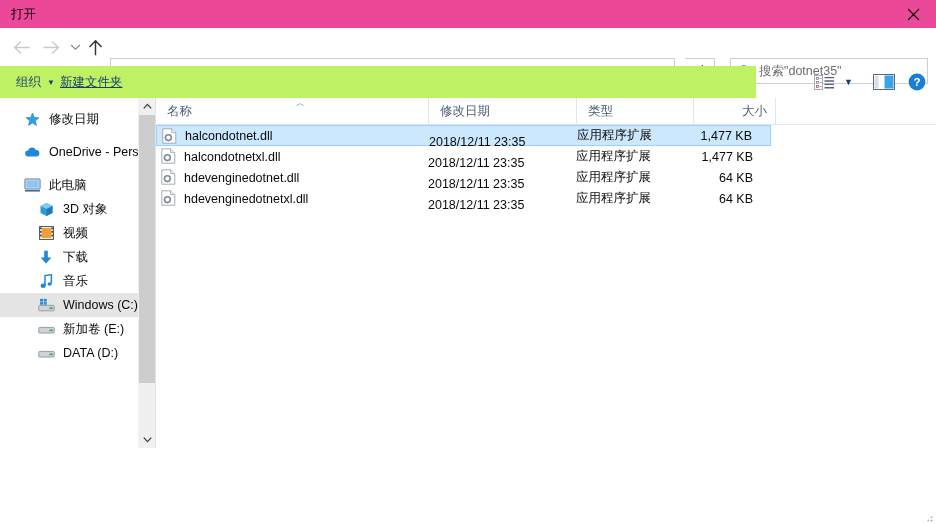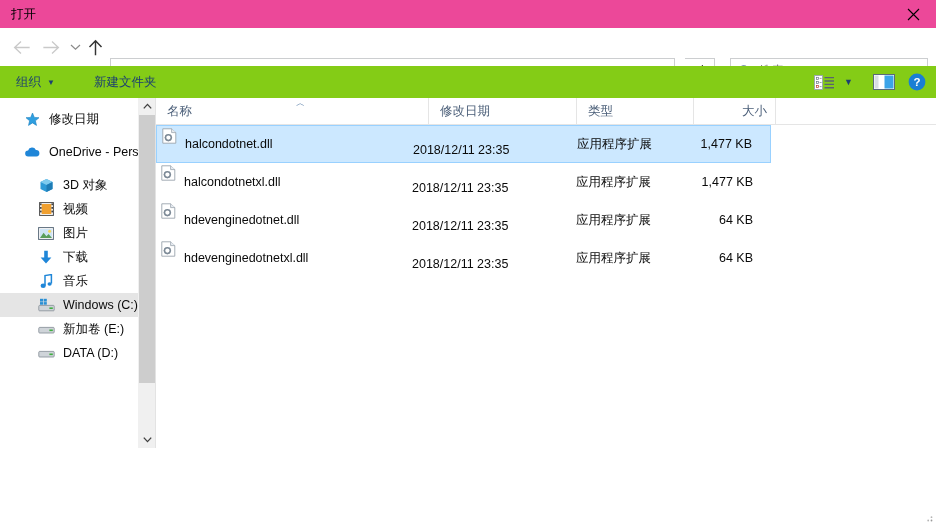--- a/index.html
+++ b/index.html
@@ -38,25 +38,25 @@
   .refresh-btn{position:absolute;left:685px;top:30px;width:30px;height:26px;
     border:1px solid #ccced0;border-left:none;background:#fff;box-sizing:border-box;
     display:flex;align-items:center;justify-content:center;}
 
   .searchbox{position:absolute;left:730px;top:30px;width:198px;height:26px;
     border:1px solid #ccced0;background:#ffffff;box-sizing:border-box;display:flex;align-items:center;}
   .search-icon{width:28px;display:flex;align-items:center;justify-content:center;flex:none;}
   .search-ph{font-size:12.5px;color:#6d6d6d;}
 
   
-  .toolbar{position:absolute;left:0;top:66px;width:936px;height:32px;background:#84cc16;}
+  .toolbar{position:absolute;left:0;top:66px;width:756px;height:32px;background:#bef264;}
   .tb-item{position:absolute;top:0;height:32px;display:flex;align-items:center;color:#1c3f72;font-size:12.5px;}
   .tb-organize{left:16px;}
   .tb-organize .caret{margin-left:6px;}
-  .tb-newfolder{left:94px;}
+  .tb-newfolder{left:60px;text-decoration:underline;}
   .tb-right{position:absolute;top:0;height:32px;display:flex;align-items:center;}
   .tb-view{left:814px;}
   .tb-view .caret{margin-left:9px;}
   .tb-pane{left:873px;}
   .tb-help{left:908px;}
 
   
   .content{position:absolute;left:0;top:98px;width:936px;height:350px;background:#ffffff;}
 
   
@@ -79,26 +79,26 @@
 
   
   .filepane{position:absolute;left:156px;top:0;width:780px;height:350px;background:#ffffff;}
   .colhead{position:absolute;left:0;top:0;width:780px;height:26px;background:#ffffff;border-bottom:1px solid #e5e5e5;}
   .col{position:absolute;top:0;height:26px;display:flex;align-items:center;box-sizing:border-box;
        font-size:12.5px;color:#4a5e78;border-left:1px solid #e5e5e5;padding-left:11px;}
   .col:first-child{border-left:none;}
   .sortcaret{position:absolute;top:1px;font-size:9px;color:#5a7fa8;line-height:1;}
 
   .rowarea{position:absolute;left:0;top:27px;width:780px;height:323px;}
-  .frow{position:relative;height:38px;display:flex;align-items:center;box-sizing:border-box;}
+  .frow{position:relative;height:21px;display:flex;align-items:center;box-sizing:border-box;}
   .frow.sel{background:#cce8ff;border:1px solid #99d1ff;}
   .fcell{position:absolute;font-size:12.5px;color:#0a0a0a;white-space:nowrap;}
   .fname{left:28px;}
   .ficon{position:absolute;left:5px;top:2px;width:17px;height:17px;}
-  .fdate{left:256px;margin-top:12px;}
+  .fdate{left:272px;margin-top:12px;}
   .ftype{left:420px;}
   .fsize{right:18px;text-align:right;}
 
   
   .footer{position:absolute;left:0;top:448px;width:936px;height:76px;background:#ffffff;}
 
   .gripper{position:absolute;right:3px;bottom:2px;width:10px;height:10px;}
 </style>
 </head>
 <body>
@@ -243,20 +243,30 @@
         <span class="ni-icon">
           <svg width="16" height="12" viewBox="0 0 16 12">
             <path d="M4.2 10.5 a3 3 0 0 1 -0.1 -6 a4.2 4.2 0 0 1 7.8 -0.6 a2.9 2.9 0 0 1 0.4 6.6 Z" fill="#1f86d8"></path>
           </svg>
         </span>
         <span class="ni-label">OneDrive - Pers</span>
       </div>
 
       <div class="nav-gap"></div>
 
+      <div class="nav-item lvl0">
+        <span class="ni-icon">
+          <svg width="17" height="14" viewBox="0 0 17 14">
+            <rect x="1" y="1" width="15" height="10" rx="0.6" fill="#ffffff" stroke="#4a6f93" stroke-width="1"></rect>
+            <rect x="2.2" y="2.2" width="12.6" height="7.6" fill="#8fc5ee"></rect>
+            <rect x="1" y="12" width="15" height="1.6" fill="#4a6f93"></rect>
+          </svg>
+        </span>
+        <span class="ni-label">此电脑</span>
+      </div>
 
       <div class="nav-item lvl1">
         <span class="ni-icon">
           <svg width="15" height="15" viewBox="0 0 15 15">
             <path d="M7.5 1 L13.5 4 V11 L7.5 14 L1.5 11 V4 Z" fill="#2e9ad6"></path>
             <path d="M7.5 1 L13.5 4 L7.5 7 L1.5 4 Z" fill="#7fcbee"></path>
             <path d="M7.5 7 L13.5 4 V11 L7.5 14 Z" fill="#1e7cb5"></path>
           </svg>
         </span>
         <span class="ni-label">3D 对象</span>
@@ -272,31 +282,20 @@
             <rect x="1" y="5" width="1.6" height="1.8" fill="#444"></rect>
             <rect x="1" y="8.6" width="1.6" height="1.8" fill="#444"></rect>
             <rect x="12.4" y="1.4" width="1.6" height="1.8" fill="#444"></rect>
             <rect x="12.4" y="5" width="1.6" height="1.8" fill="#444"></rect>
             <rect x="12.4" y="8.6" width="1.6" height="1.8" fill="#444"></rect>
           </svg>
         </span>
         <span class="ni-label">视频</span>
       </div>
 
-      <div class="nav-item lvl1">
-        <span class="ni-icon">
-          <svg width="16" height="13" viewBox="0 0 16 13">
-            <rect x="0.6" y="0.6" width="14.8" height="11.8" fill="#ffffff" stroke="#5a6a7a" stroke-width="1"></rect>
-            <rect x="2" y="2" width="12" height="9" fill="#cfe5f5"></rect>
-            <path d="M2 11 L5.6 5.8 L8.4 9.2 L10.6 7 L14 11 Z" fill="#5b9f5b"></path>
-            <circle cx="11.6" cy="4.2" r="1.5" fill="#f5d85a"></circle>
-          </svg>
-        </span>
-        <span class="ni-label">图片</span>
-      </div>
 
 
       <div class="nav-item lvl1">
         <span class="ni-icon">
           <svg width="14" height="15" viewBox="0 0 14 15">
             <path d="M5.2 0.8 H8.8 V7.4 H12.4 L7 13.6 L1.6 7.4 H5.2 Z" fill="#1f86d8"></path>
           </svg>
         </span>
         <span class="ni-label">下载</span>
       </div>

